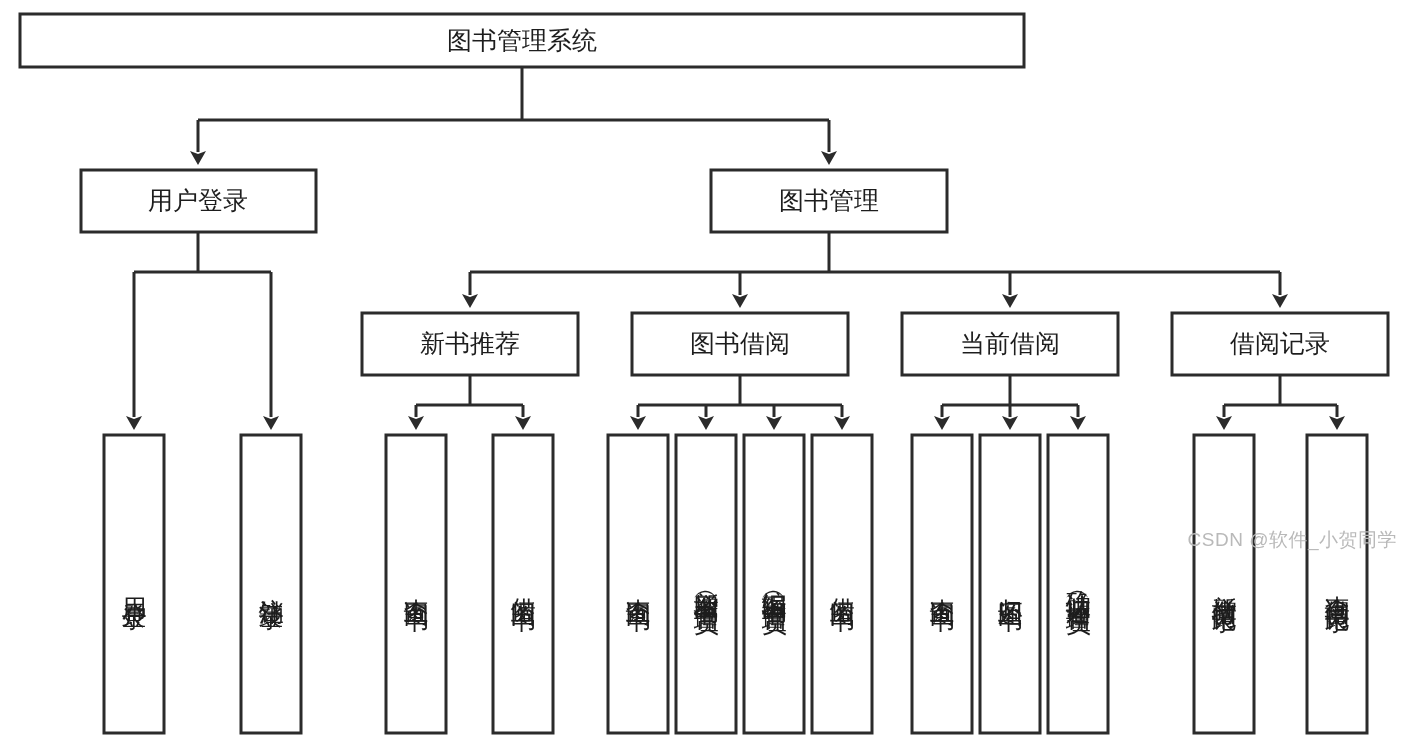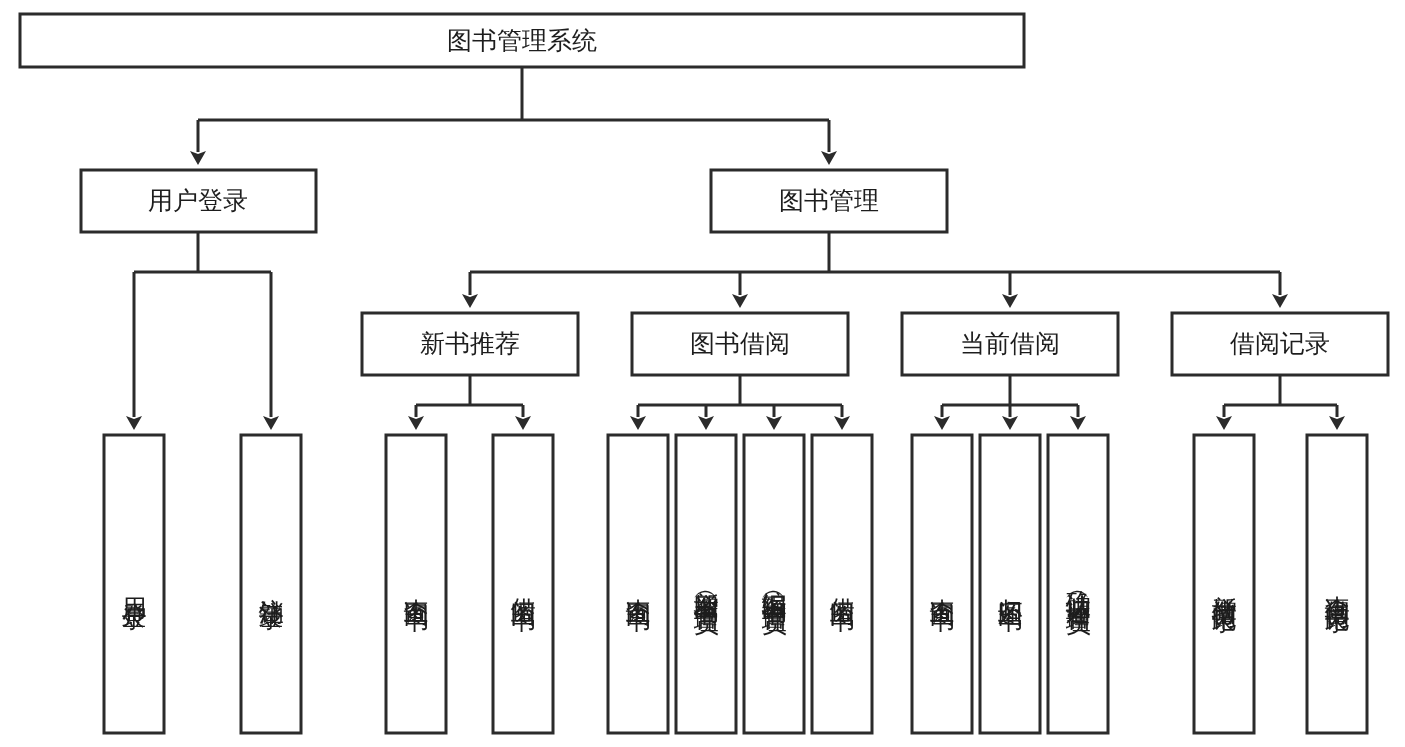--- a/index.html
+++ b/index.html
@@ -191,14 +191,15 @@
   <div class="vlabel" style="left:744px; top:435px; width:60px; height:298px;">编辑图书（管理员）</div>
   <div class="vlabel" style="left:812px; top:435px; width:60px; height:298px;">借阅图书</div>
 
   <div class="vlabel" style="left:912px; top:435px; width:60px; height:298px;">查询图书</div>
   <div class="vlabel" style="left:980px; top:435px; width:60px; height:298px;">归还图书</div>
   <div class="vlabel" style="left:1048px; top:435px; width:60px; height:298px;">确认归还（管理员）</div>
 
   <div class="vlabel" style="left:1194px; top:435px; width:60px; height:298px;">新增借阅记录</div>
   <div class="vlabel" style="left:1307px; top:435px; width:60px; height:298px;">查询借阅记录</div>
 
+  <div class="watermark">CSDN @软件_小贺同学</div>
 
 </div>
 
 </body></html>

